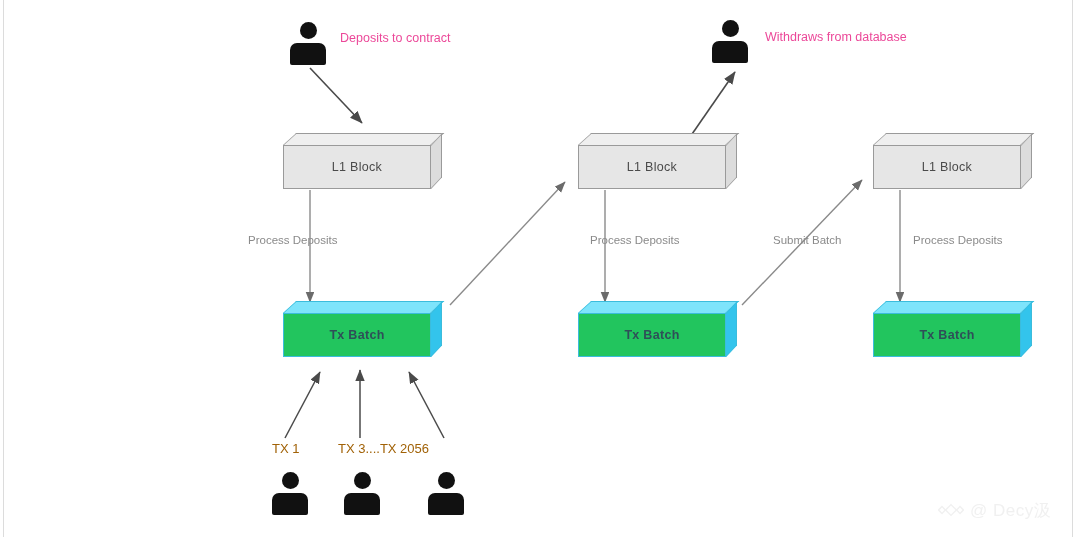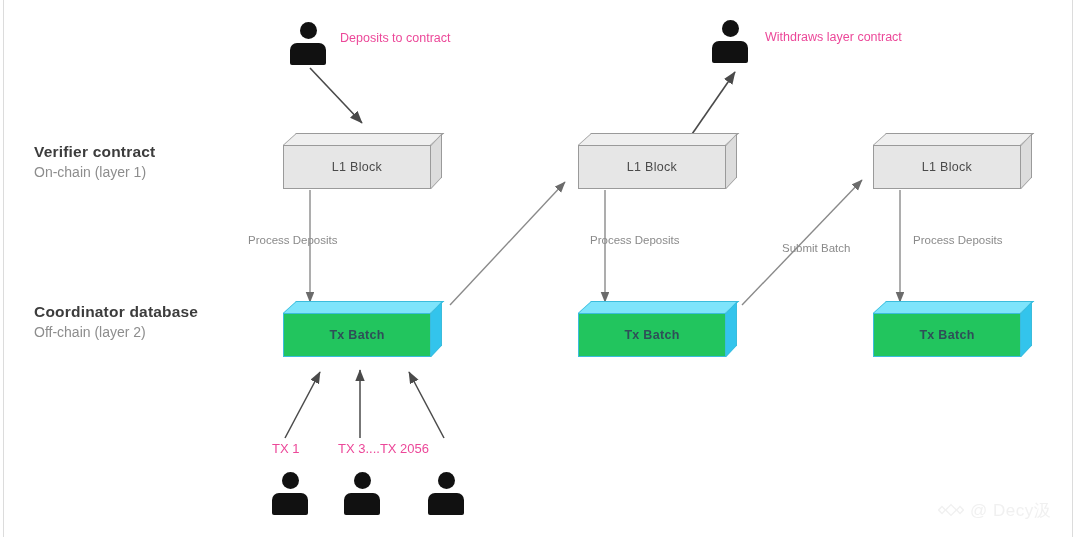--- a/index.html
+++ b/index.html
@@ -142,21 +142,21 @@
     position: absolute;
     font-size: 12.5px;
     color: #ec4899;
     white-space: nowrap;
   }
 
   
   .tx-caption {
     position: absolute;
     font-size: 13px;
-    color: #ec4899;
+    color: #a16207;
     white-space: nowrap;
   }
 
   
   #arrows {
     position: absolute;
     left: 0;
     top: 0;
     width: 1080px;
     height: 537px;
@@ -210,41 +210,33 @@
 
     <line x1="742" y1="305" x2="862" y2="180" stroke="#8a8a8a" stroke-width="1.4" marker-end="url(#ah)"></line>
 
     <line x1="900" y1="190" x2="900" y2="302" stroke="#8a8a8a" stroke-width="1.4" marker-end="url(#ah)"></line>
 
     <line x1="285" y1="438" x2="320" y2="372" stroke="#4a4a4a" stroke-width="1.5" marker-end="url(#ahd)"></line>
     <line x1="360" y1="438" x2="360" y2="370" stroke="#4a4a4a" stroke-width="1.5" marker-end="url(#ahd)"></line>
     <line x1="444" y1="438" x2="409" y2="372" stroke="#4a4a4a" stroke-width="1.5" marker-end="url(#ahd)"></line>
   </svg>
 
-  <div class="section-label" style="left:34px; top:143px;">
-    <div class="title">Verifier contract</div>
-    <div class="sub">On-chain (layer 1)</div>
-  </div>
-
-  <div class="section-label" style="left:34px; top:303px;">
-    <div class="title">Coordinator database</div>
-    <div class="sub">Off-chain (layer 2)</div>
-  </div>
+
 
   <div class="person" style="left:288px; top:22px;">
     <div class="head"></div>
     <div class="body"></div>
   </div>
   <div class="actor-caption" style="left:340px; top:31px;">Deposits to contract</div>
 
   <div class="person" style="left:710px; top:20px;">
     <div class="head"></div>
     <div class="body"></div>
   </div>
-  <div class="actor-caption" style="left:765px; top:30px;">Withdraws layer contract</div>
+  <div class="actor-caption" style="left:765px; top:30px;">Withdraws from database</div>
 
   <div class="box3d box-l1" style="left:283px; top:133px;">
     <div class="top"></div>
     <div class="side"></div>
     <div class="face">L1 Block</div>
   </div>
 
   <div class="box3d box-l1" style="left:578px; top:133px;">
     <div class="top"></div>
     <div class="side"></div>
@@ -277,21 +269,21 @@
 
   <div class="edge-label" style="left:248px; top:233px;">
     <div>Process Deposits</div>
   </div>
 
 
   <div class="edge-label" style="left:590px; top:233px;">
     <div>Process Deposits</div>
   </div>
 
-  <div class="edge-label" style="left:773px; top:241px;margin-left:9px;">
+  <div class="edge-label" style="left:773px; top:233px;">
     <div>Submit Batch</div>
   </div>
 
   <div class="edge-label" style="left:913px; top:233px;">
     <div>Process Deposits</div>
   </div>
 
   <div class="tx-caption" style="left:272px; top:441px;">TX 1</div>
   <div class="tx-caption" style="left:338px; top:441px;">TX 3....TX 2056</div>
 

